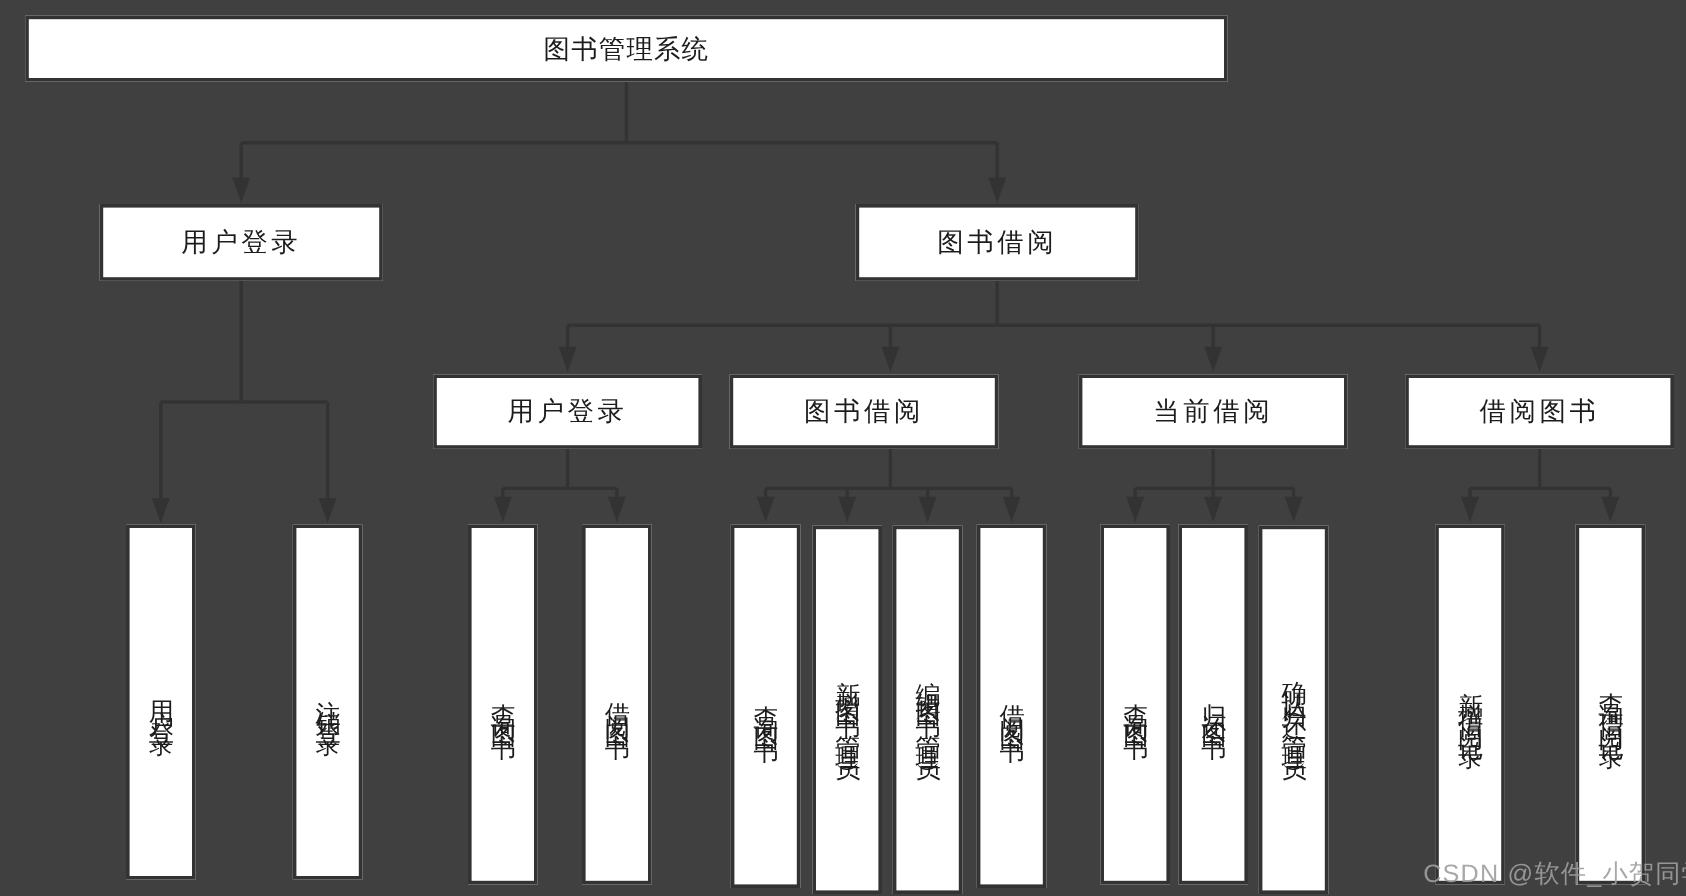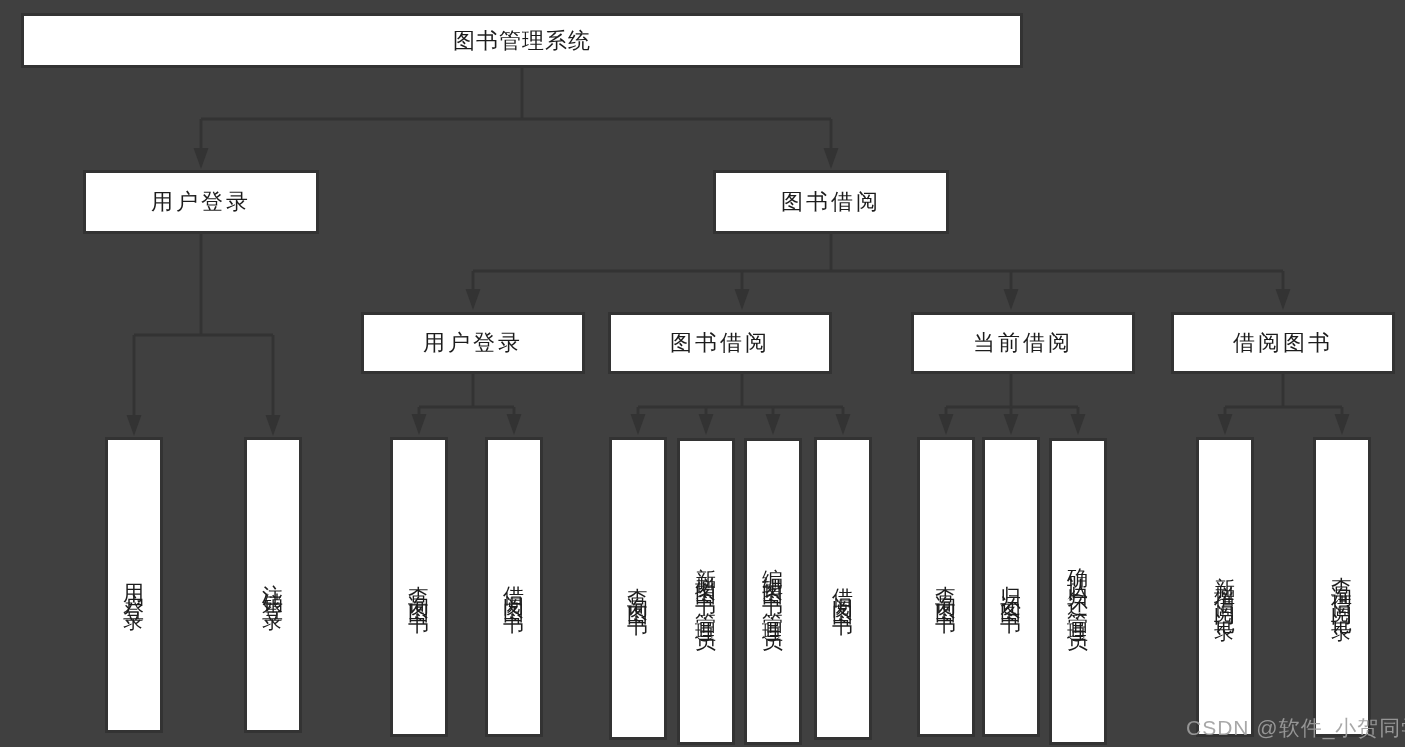--- a/index.html
+++ b/index.html
@@ -114,21 +114,21 @@
   <div class="hbox" style="left:713px; top:170px; width:236px; height:64px;">
     <span>图书借阅</span>
   </div>
 
   <div class="hbox" style="left:361px; top:312px; width:224px; height:62px;">
     <span>用户登录</span>
   </div>
   <div class="hbox" style="left:608px; top:312px; width:224px; height:62px;">
     <span>图书借阅</span>
   </div>
-  <div class="hbox" style="left:899px; top:312px; width:224px; height:62px;margin-left:12px;">
+  <div class="hbox" style="left:899px; top:312px; width:224px; height:62px;">
     <span>当前借阅</span>
   </div>
   <div class="hbox" style="left:1171px; top:312px; width:224px; height:62px;">
     <span>借阅图书</span>
   </div>
 
   <div class="vbox" style="left:105px; top:437px; width:58px; height:296px;">
     <span>用户登录</span>
   </div>
   <div class="vbox" style="left:244px; top:437px; width:58px; height:296px;">

